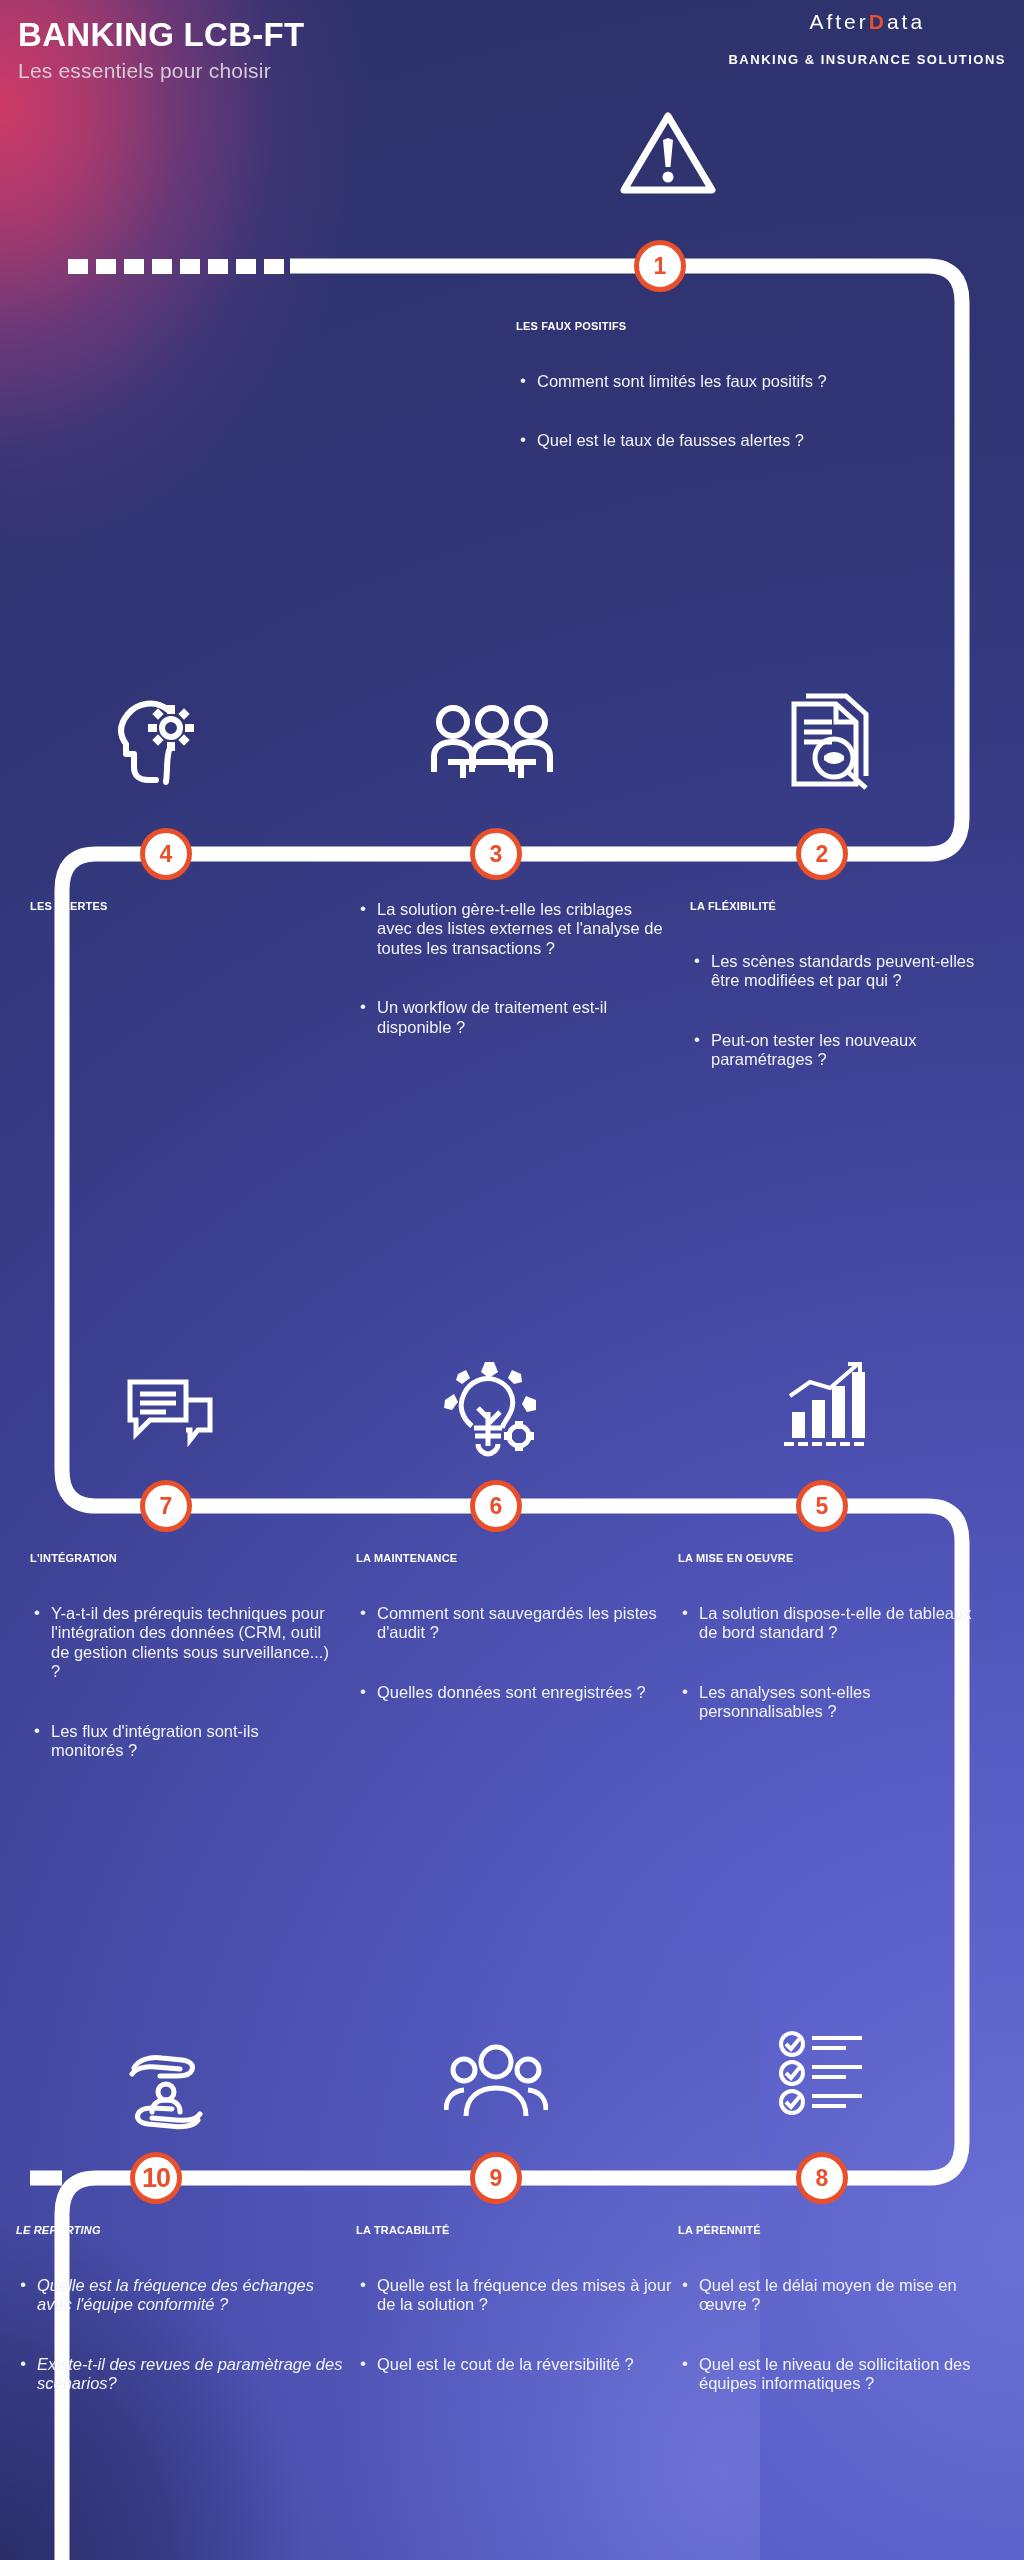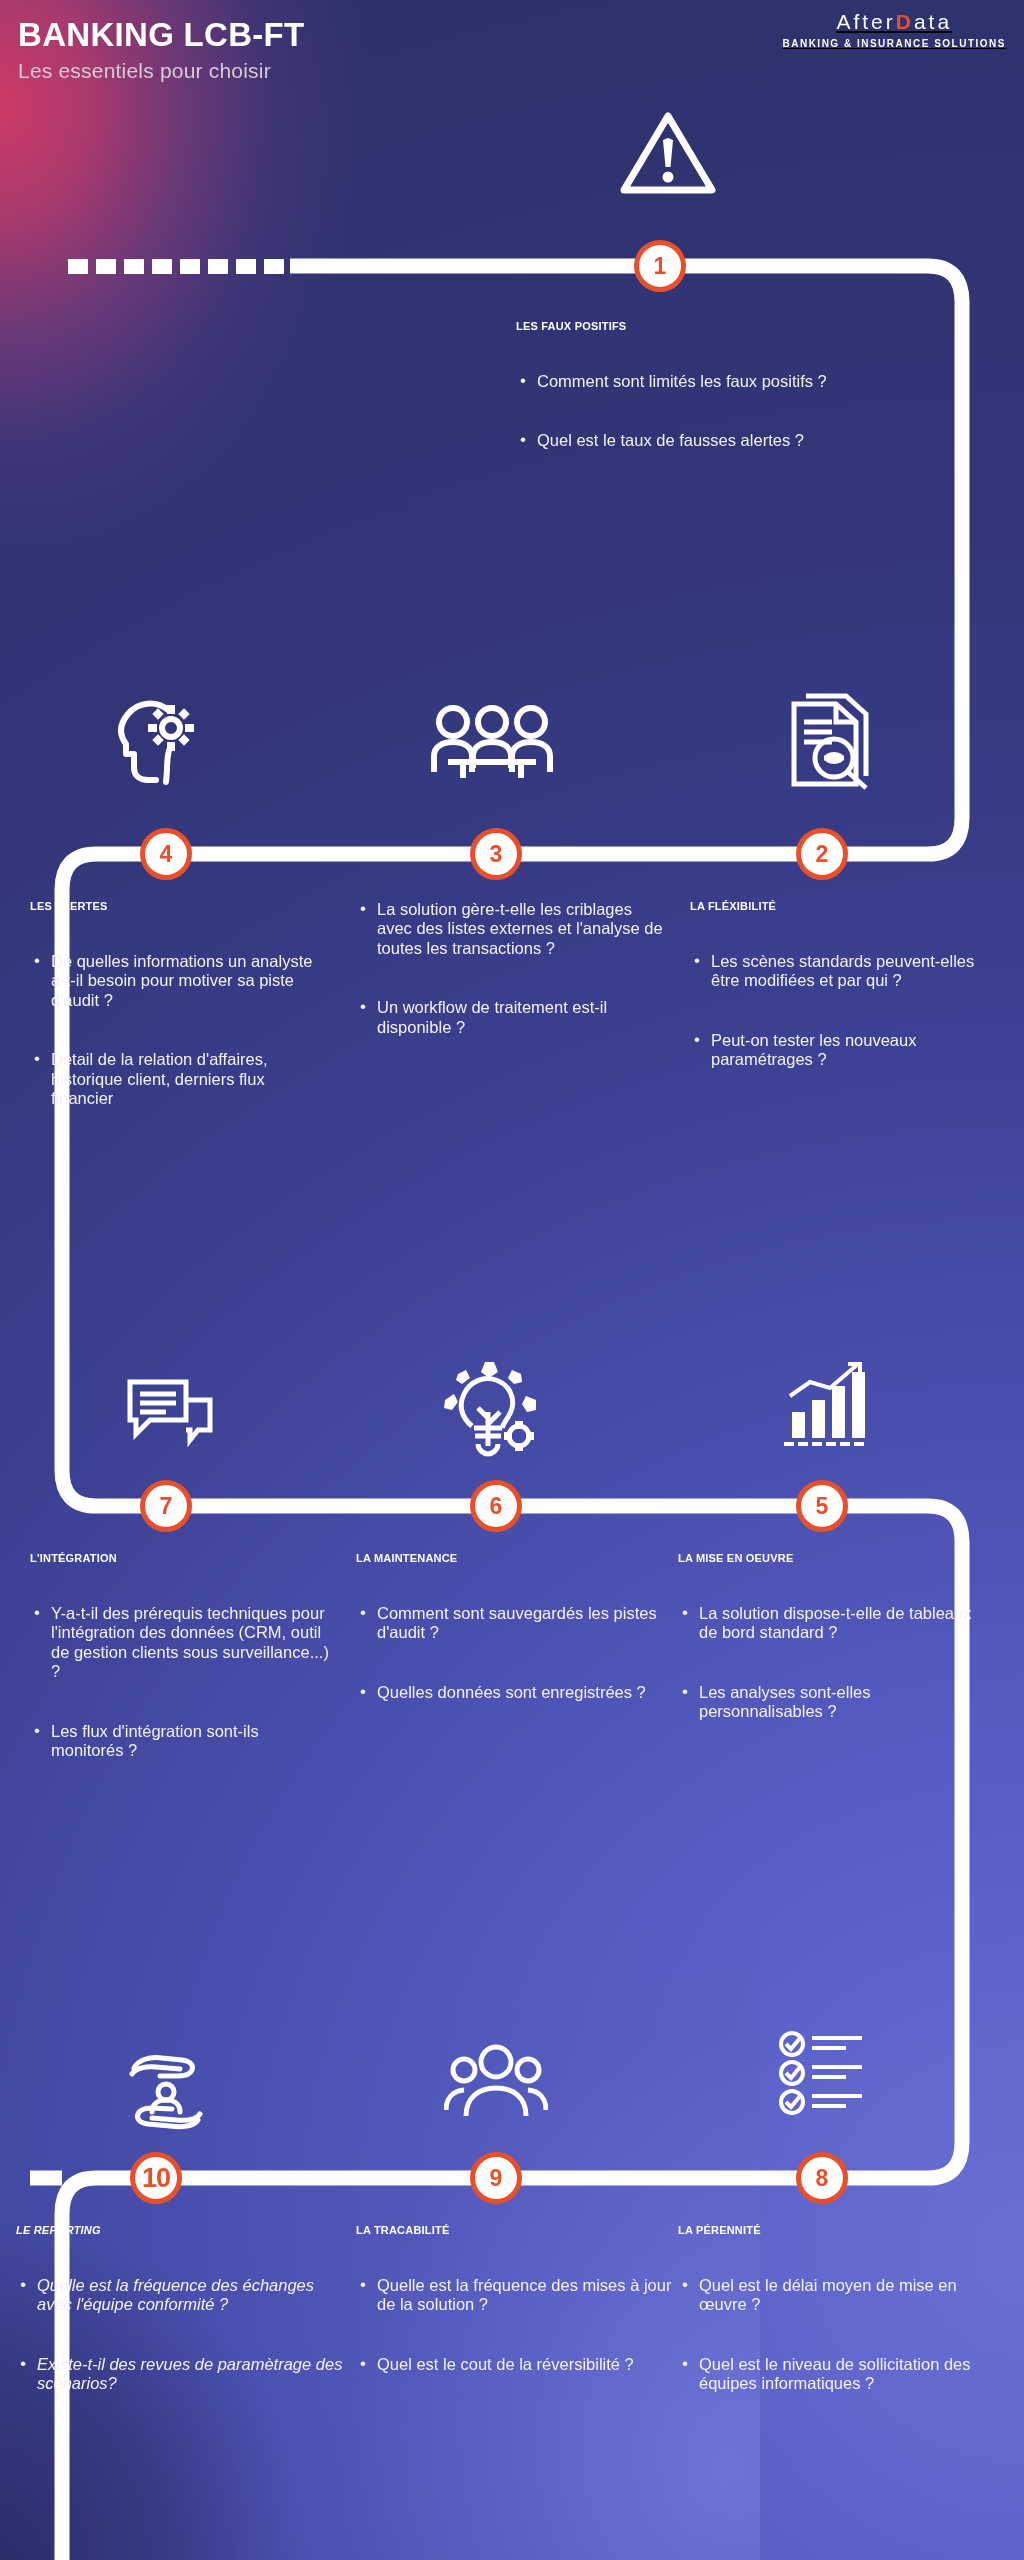--- a/index.html
+++ b/index.html
@@ -46,24 +46,24 @@
   .header { position:absolute; left:18px; top:18px; z-index:6; }
   .h-title {
     font-size:33px; font-weight:bold; color:#ffffff;
     letter-spacing:.3px; line-height:1.05;
   }
   .h-sub {
     font-size:21px; color:#d8c9da; margin-top:6px; font-weight:normal;
     letter-spacing:.2px;
   }
 
-  .logo { position:absolute; right:18px; top:10px; z-index:6; text-align:center;text-decoration:underline; }
+  .logo { position:absolute; right:18px; top:10px; z-index:6; text-align:center; }
   .logo-main { font-size:21px; color:#ffffff; letter-spacing:3.0px; font-weight:normal; white-space:nowrap;}
   .logo-main .hl { color:#e8502c; font-weight:bold; }
-  .logo-sub { font-size:10px; color:#ffffff; letter-spacing:1.5px; margin-top:4px; font-weight:bold; white-space:nowrap;}
+  .logo-sub { font-size:13px; color:#ffffff; letter-spacing:1.5px; margin-top:18px; font-weight:bold; white-space:nowrap;}
 
   
   .badge {
     position:absolute; width:52px; height:52px; border-radius:50%;
     background:#ffffff; border:5px solid #e8502c;
     display:flex; align-items:center; justify-content:center;
     color:#e8502c; font-size:23px; font-weight:bold; z-index:7;
     line-height:1;
   }
   .badge.wide { letter-spacing:-1px; font-size:27px; }
@@ -314,24 +314,20 @@
 <div class="block" style="left:356px; top:848px; width:310px;">
   <h3>LE PÉRIMETRE</h3>
   <ul>
     <li>La solution gère-t-elle les criblages avec des listes externes et l'analyse de toutes les transactions ?</li>
     <li>Un workflow de traitement est-il disponible ?</li>
   </ul>
 </div>
 
 <div class="block" style="left:30px; top:900px; width:300px;">
   <h3>LES ALERTES</h3>
-  <ul>
-    <li>De quelles informations un analyste a-t-il besoin pour motiver sa piste d'audit ?</li>
-    <li>Détail de la relation d'affaires, historique client, derniers flux financier</li>
-  </ul>
 </div>
 
 <div class="block" style="left:678px; top:1552px; width:312px;">
   <h3>LA MISE EN OEUVRE</h3>
   <ul>
     <li>La solution dispose-t-elle de tableaux de bord standard ?</li>
     <li>Les analyses sont-elles personnalisables ?</li>
   </ul>
 </div>
 

